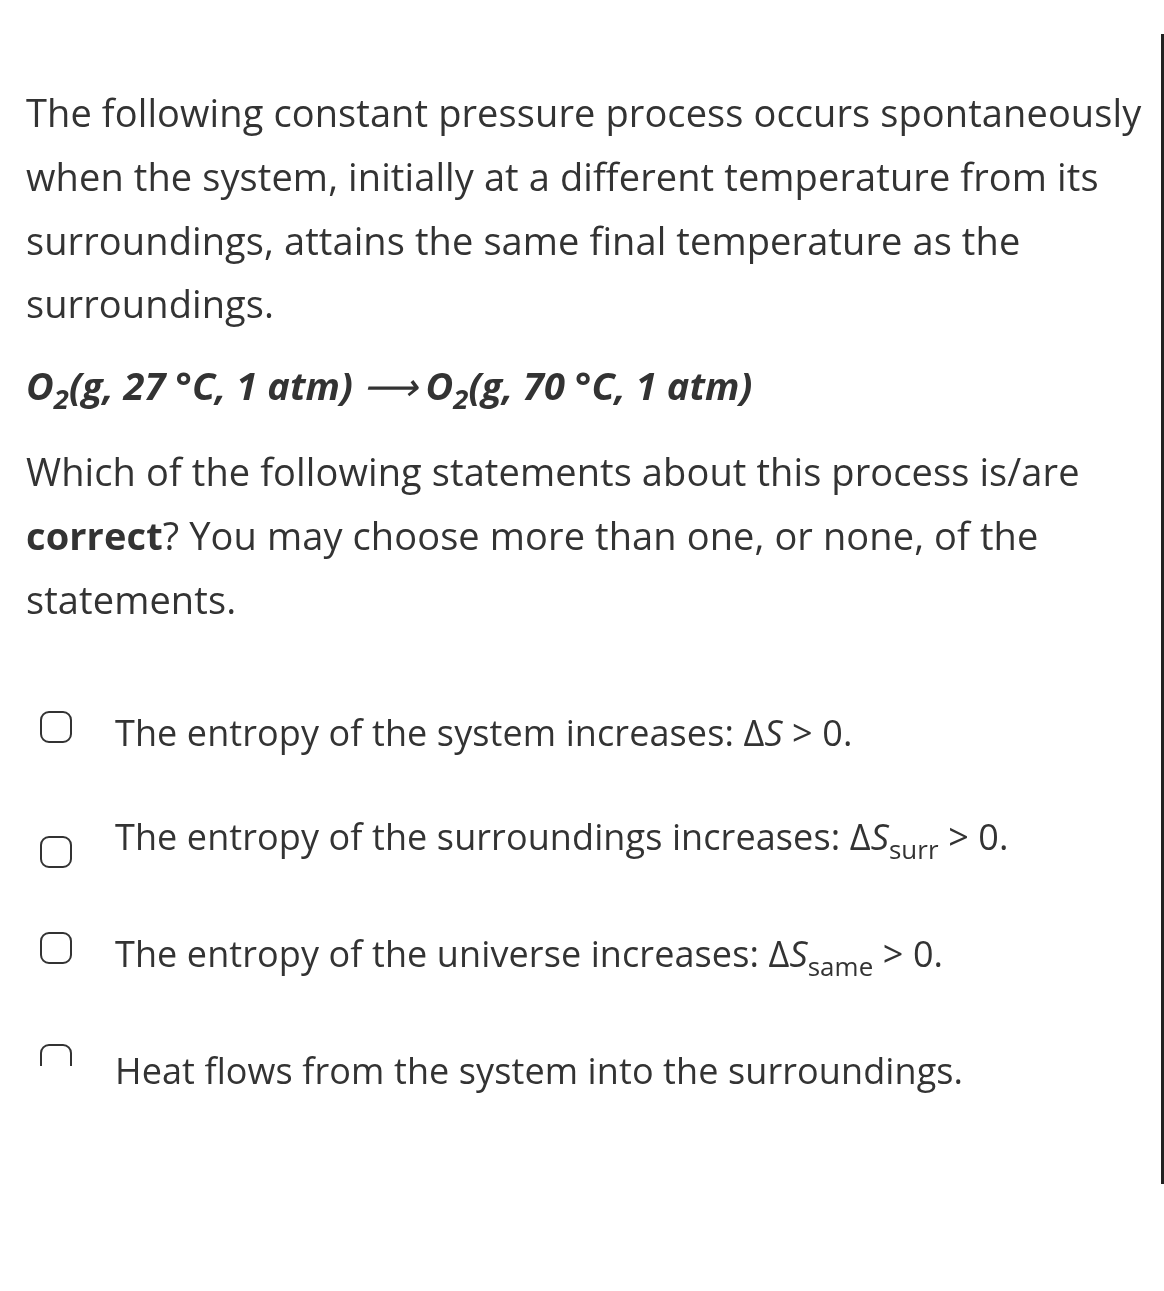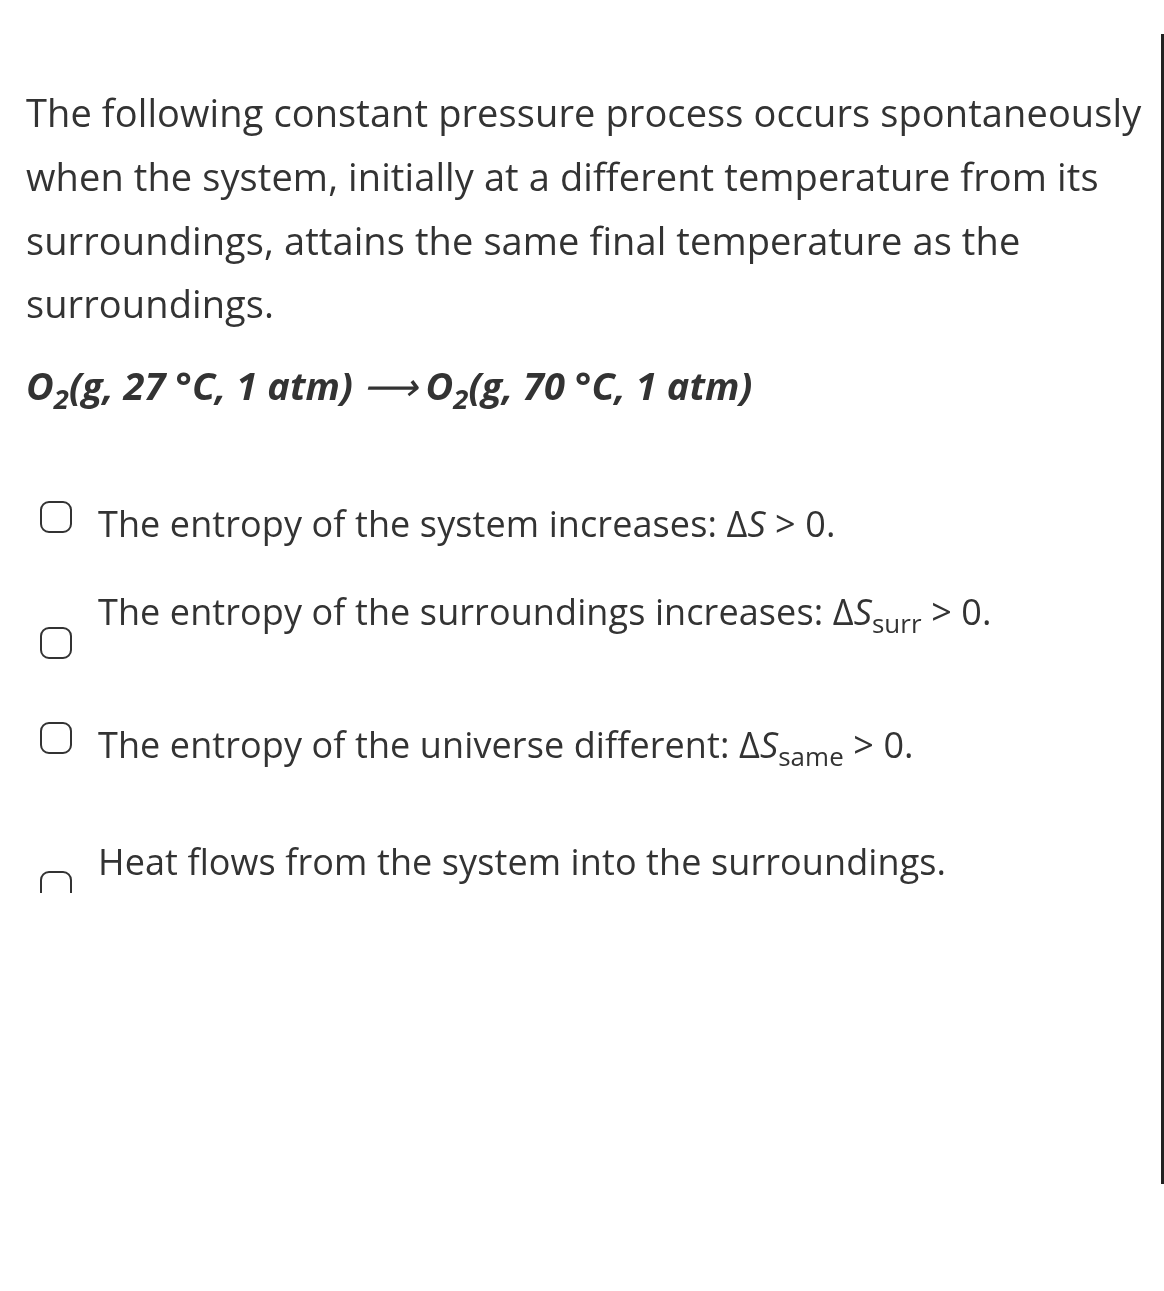--- a/index.html
+++ b/index.html
@@ -34,21 +34,21 @@
   .eq .sub { vertical-align: sub; font-size: 0.72em; }
   .eq .arrow { letter-spacing: -2px; font-weight: 400; }
   .prompt2 { }
   .options {
     margin-top: 58px;
     padding-left: 14px;
   }
   .opt {
     display: flex;
     align-items: center;
-    gap: 26px;
+    gap: 43px;
     margin-bottom: 42px;
   }
   .opt:last-child { margin-bottom: 0; }
   .cb {
     flex: 0 0 auto;
     width: 32px;
     height: 32px;
     border: 2.5px solid #333;
     border-radius: 9px;
     background: #fff;
@@ -59,39 +59,42 @@
   .opt-text {
     font-size: 36px;
     line-height: 1.5;
     color: #333;
     letter-spacing: 0.1px;
     flex: 1 1 auto;
   }
   .opt-text .ital { font-style: italic; }
   .opt-text .sub { vertical-align: sub; font-size: 0.72em; }
   .bold { font-weight: 700; }
-  .opt.tall { align-items: flex-start; }
+  .opt.tall { align-items: flex-end; }
   .opt.tall .opt-text { margin-top: -12px; }
   .opt.tall .cb { margin-top: 30px; }
   .cutoff-last .cb-wrap { overflow: hidden; height: 22px; display:flex; align-items:flex-start; }
 </style>
 </head>
 <body>
 
 <div class="frame">
 
   <div class="stem">
     <p>The following constant pressure process occurs spontaneously when the system, initially at a different temperature from its surroundings, attains the same final temperature as the surroundings.</p>
 
     <p class="eq">
       <span>O</span><span class="sub">2</span><span>(g, 27 °C, 1 atm)</span>
       <span class="arrow">⟶</span>
       <span>O</span><span class="sub">2</span><span>(g, 70 °C, 1 atm)</span>
     </p>
 
+    <p class="prompt2">
+      <span>Which of the following statements about this process is/are </span><span class="bold">correct</span><span>? You may choose more than one, or none, of the statements.</span>
+    </p>
   </div>
 
   <div class="options">
 
     <label class="opt">
       <input type="checkbox" class="cb" style="">
       <span class="opt-text">
         <span>The entropy of the system increases: Δ</span><span class="ital">S</span><span class="sub"></span><span> &gt; 0.</span>
       </span>
     </label>
@@ -99,26 +102,26 @@
     <label class="opt tall">
       <input type="checkbox" class="cb" style="">
       <span class="opt-text">
         <span>The entropy of the surroundings increases: Δ</span><span class="ital">S</span><span class="sub">surr</span><span> &gt; 0.</span>
       </span>
     </label>
 
     <label class="opt">
       <input type="checkbox" class="cb" style="">
       <span class="opt-text">
-        <span>The entropy of the universe different: Δ</span><span class="ital">S</span><span class="sub">same</span><span> &gt; 0.</span>
+        <span>The entropy of the universe increases: Δ</span><span class="ital">S</span><span class="sub">same</span><span> &gt; 0.</span>
       </span>
     </label>
 
 
-    <label class="opt cutoff-last" style="margin-bottom:0; align-items:flex-end;">
+    <label class="opt cutoff-last" style="margin-bottom:0; align-items:flex-start;">
       <span class="cb-wrap">
           <input type="checkbox" class="cb" style="">
         </span>
       <span class="opt-text">
         <span>Heat flows from the system into the surroundings.</span><span class="ital"></span><span class="sub"></span><span></span>
       </span>
     </label>
 
   </div>
 </div>

